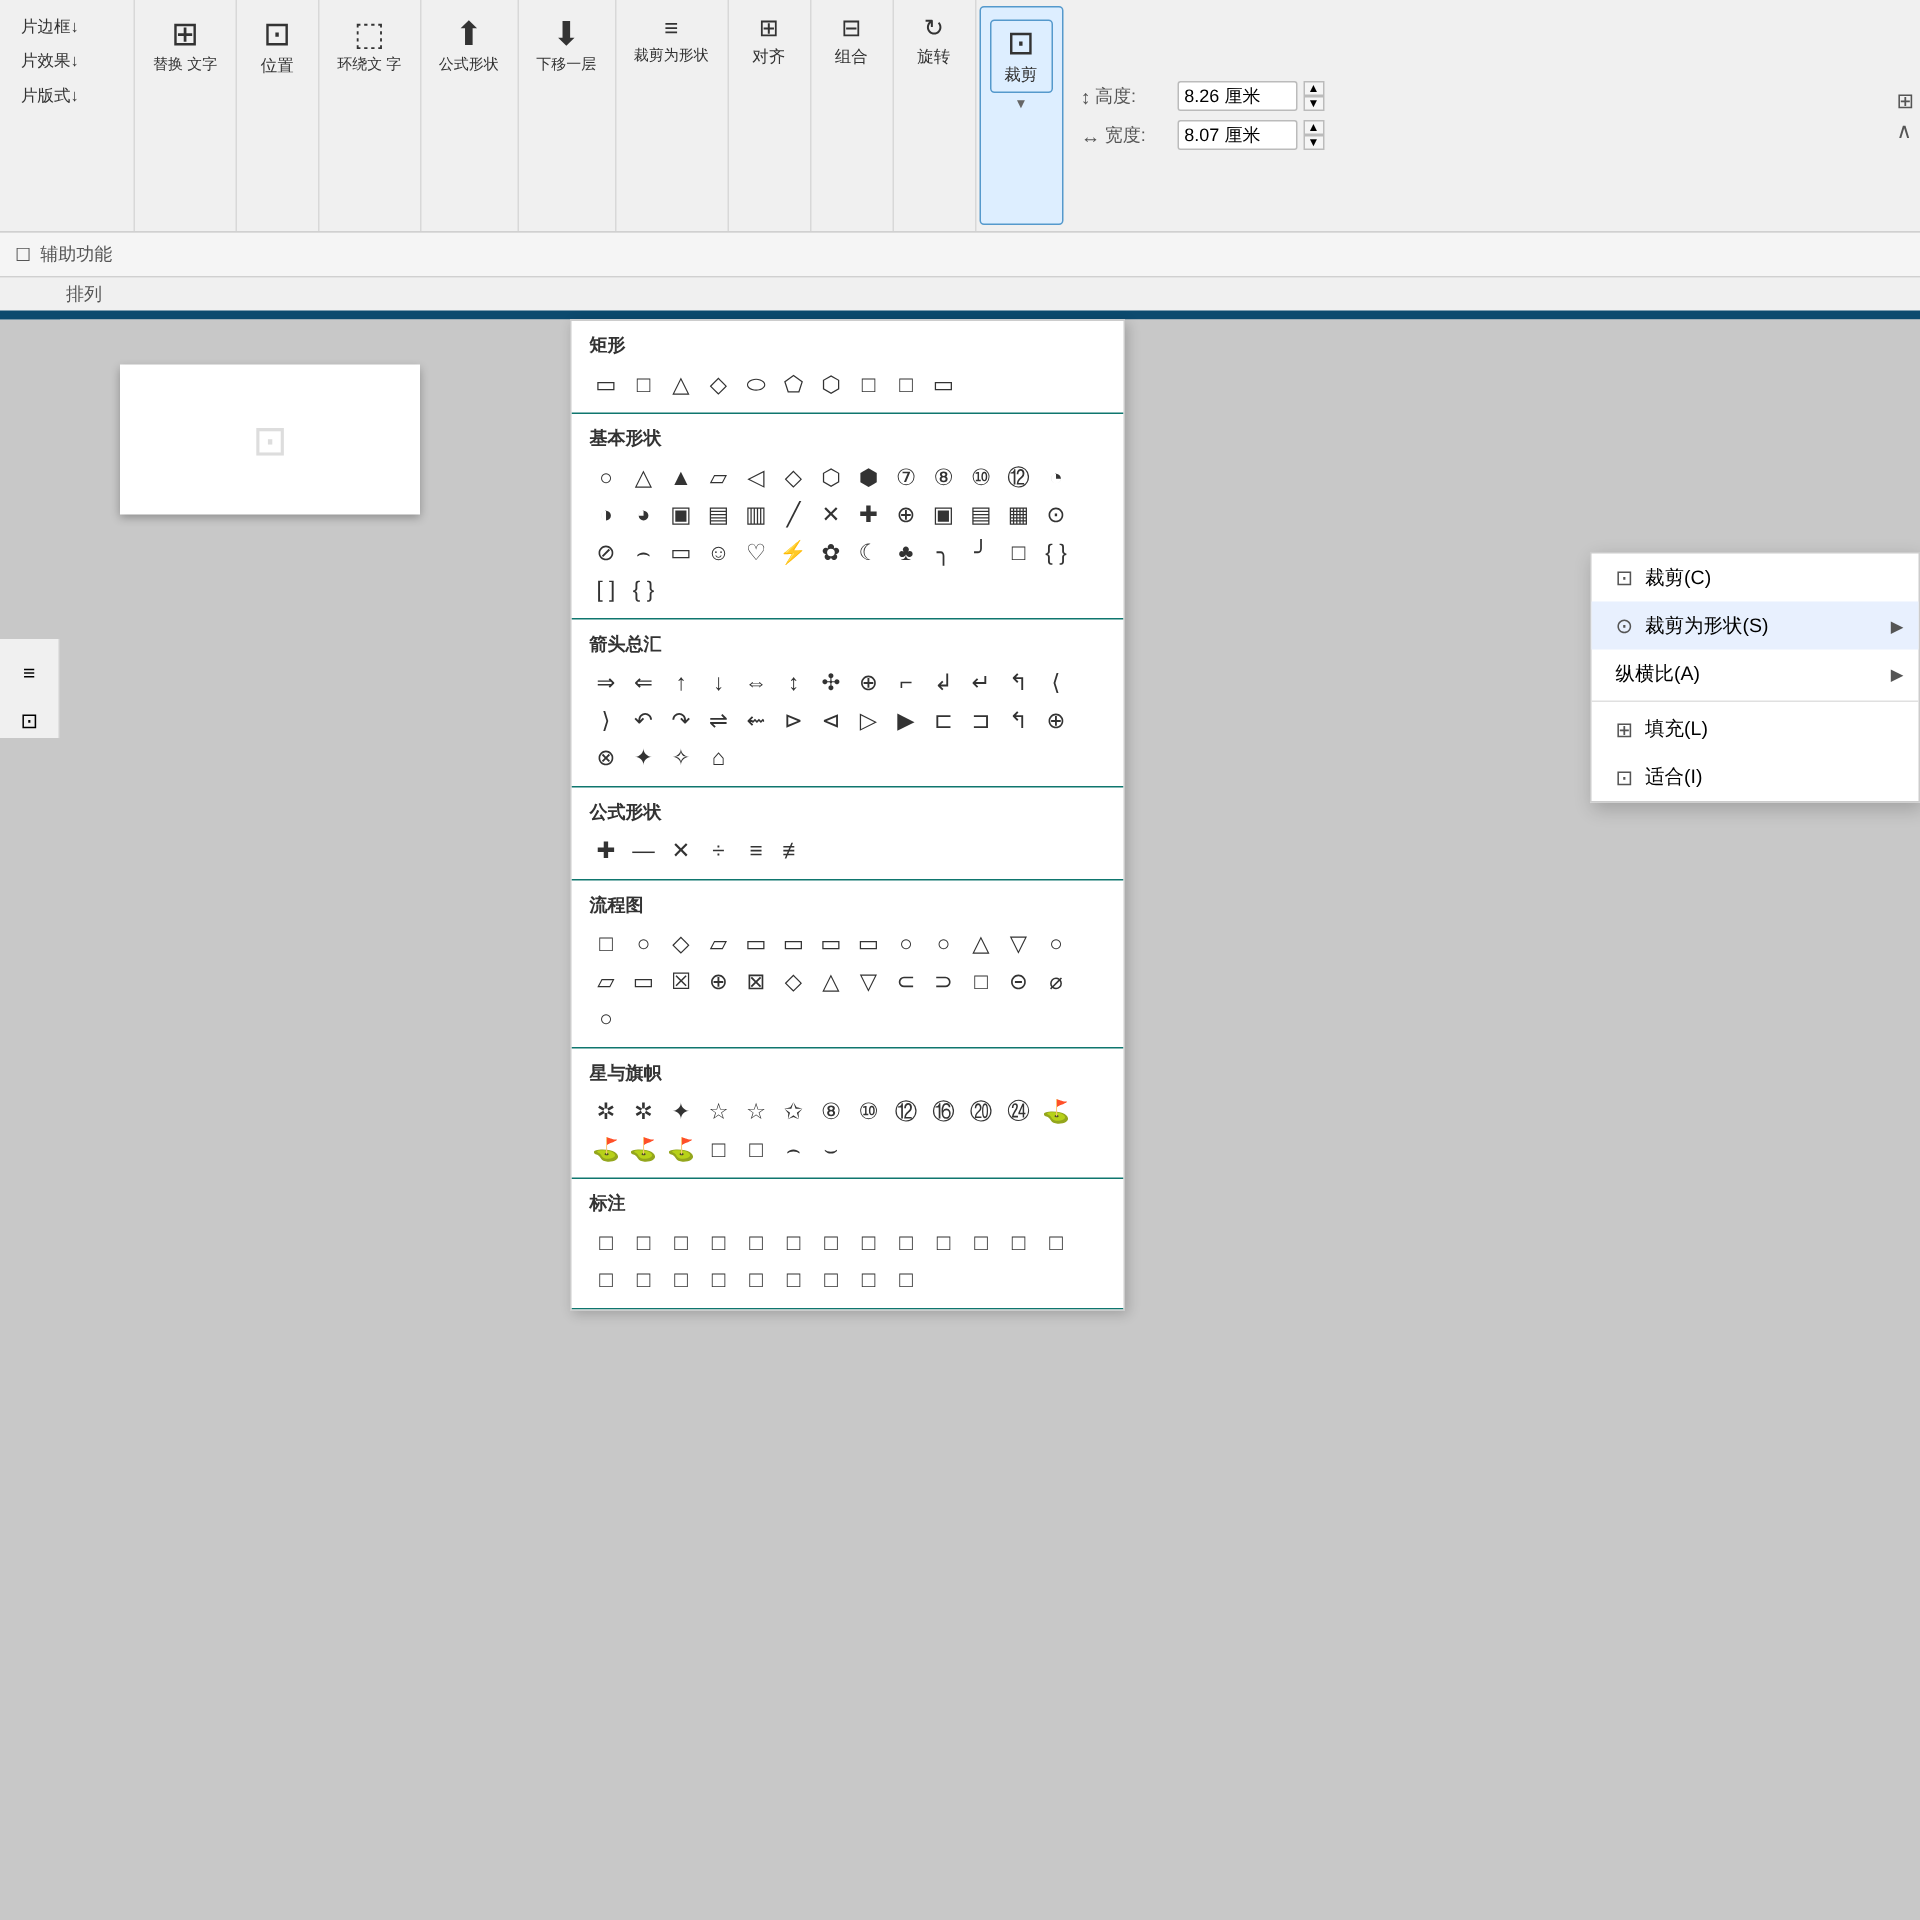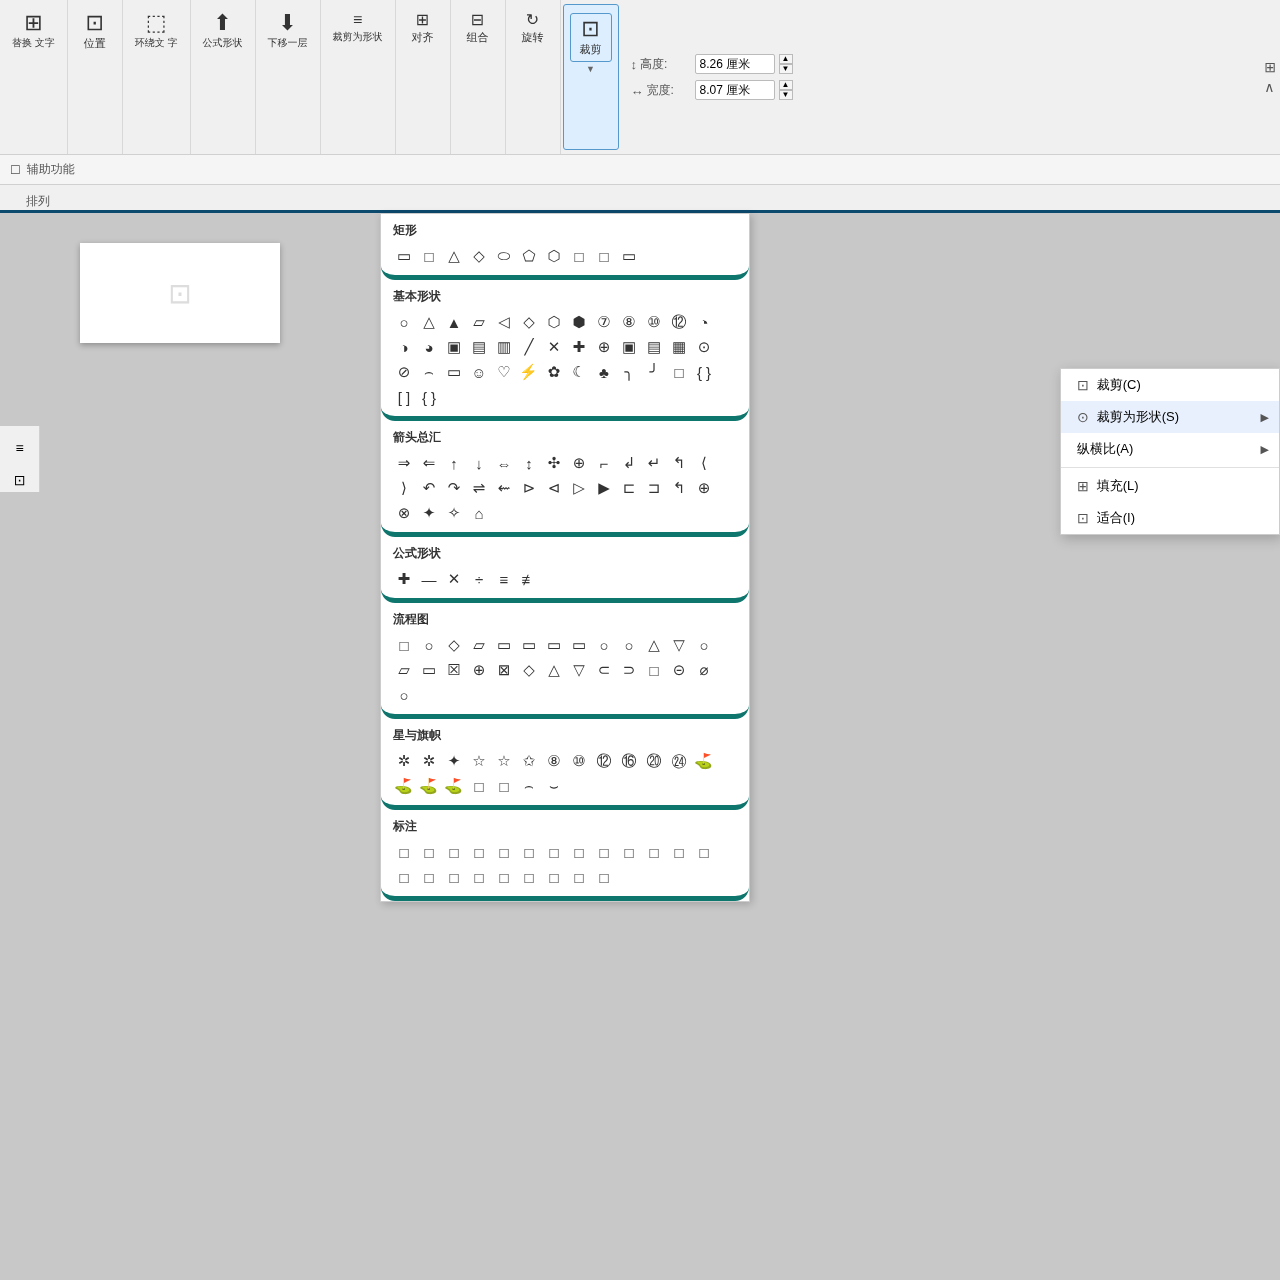--- a/index.html
+++ b/index.html
@@ -153,24 +153,24 @@
       padding: 0 10px;
       font-size: 12px;
       color: #555;
       gap: 6px;
     }
 
     
     .section-bar {
       height: 28px;
       background: #f0f0f0;
-      border-bottom: 3px solid #0c4a6e;
-      display: flex;
-      align-items: flex-end;
-      padding: 0 26px;
+      border-bottom: 6px solid #0c4a6e;
+      display: flex;
+      align-items: center;
+      padding: 0 44px;
       font-size: 12px;
       color: #555;
     }
 
     
     .main-area {
       display: flex;
       height: calc(1280px - 155px - 30px - 28px);
       position: relative;
     }
@@ -184,22 +184,21 @@
       background: white;
       border: 1px solid #ccc;
       box-shadow: 2px 2px 8px rgba(0,0,0,0.2);
       overflow-y: auto;
       max-height: 820px;
       z-index: 10;
     }
 
     .shape-section {
       padding: 8px 12px;
-      border-bottom: 5px solid #0f766e;
-      border-radius: 14px;
+      border-bottom: 1px solid #0f766e;
     }
 
     .shape-section-title {
       font-size: 12px;
       font-weight: bold;
       color: #333;
       margin-bottom: 6px;
     }
 
     .shape-grid {
@@ -290,20 +289,31 @@
     <span>∨</span>
   </div>
   <div class="btn-comment">
     <span>⬆</span>
     <span>共享</span>
   </div>
 </div>
 
 <div class="toolbar">
 
+  <div class="toolbar-left">
+    <div class="item">
+      <span style="font-size:11px">片边框↓</span>
+    </div>
+    <div class="item">
+      <span style="font-size:11px">片效果↓</span>
+    </div>
+    <div class="item">
+      <span style="font-size:11px">片版式↓</span>
+    </div>
+  </div>
 
   <div class="toolbar-section">
     <div class="tb-btn">
       <span class="tb-icon">⊞</span>
       <span style="font-size:10px; text-align:left">替换
 文字</span>
     </div>
   </div>
 
   <div class="toolbar-section">

